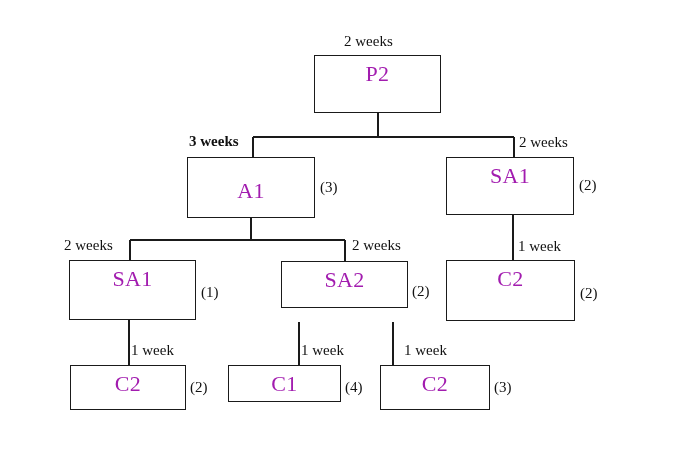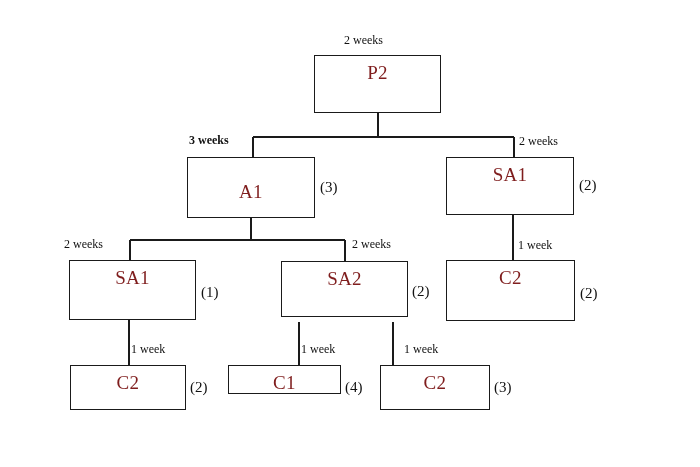--- a/index.html
+++ b/index.html
@@ -28,38 +28,38 @@
     position: absolute;
     box-sizing: border-box;
     border: 1.6px solid #1a1a1a;
     background: #ffffff;
     display: flex;
     justify-content: center;
     align-items: flex-start;
     z-index: 2;
   }
   .node-label {
-    font-size: 19px;
+    font-size: 22px;
     line-height: 1;
-    color: #7f1d1d;
+    color: #a21caf;
     padding-top: 7px;
     letter-spacing: 0.3px;
     user-select: none;
   }
   .qty {
     position: absolute;
     font-size: 15px;
     color: #111111;
     z-index: 3;
     white-space: nowrap;
     user-select: none;
   }
   .lead {
     position: absolute;
-    font-size: 12px;
+    font-size: 15px;
     color: #111111;
     z-index: 3;
     white-space: nowrap;
     user-select: none;
   }
 </style>
 </head>
 <body>
 
 <div id="canvas">
@@ -98,33 +98,33 @@
   </div>
 
   <div class="node" style="left:446px; top:157px; width:128px; height:58px;">
     <span class="node-label">SA1</span>
   </div>
 
   <div class="node" style="left:69px; top:260px; width:127px; height:60px;">
     <span class="node-label">SA1</span>
   </div>
 
-  <div class="node" style="left:281px; top:261px; width:127px; height:56px;">
+  <div class="node" style="left:281px; top:261px; width:127px; height:47px;">
     <span class="node-label">SA2</span>
   </div>
 
   <div class="node" style="left:446px; top:260px; width:129px; height:61px;">
     <span class="node-label">C2</span>
   </div>
 
   <div class="node" style="left:70px; top:365px; width:116px; height:45px;">
     <span class="node-label">C2</span>
   </div>
 
-  <div class="node" style="left:228px; top:365px; width:113px; height:29px;">
+  <div class="node" style="left:228px; top:365px; width:113px; height:37px;">
     <span class="node-label">C1</span>
   </div>
 
   <div class="node" style="left:380px; top:365px; width:110px; height:45px;">
     <span class="node-label">C2</span>
   </div>
 
   <span class="lead" style="left:344px; top:33px;">2 weeks</span>
   <span class="lead" style="left:189px; top:133px;font-weight:bold;">3 weeks</span>
   <span class="lead" style="left:519px; top:134px;">2 weeks</span>

